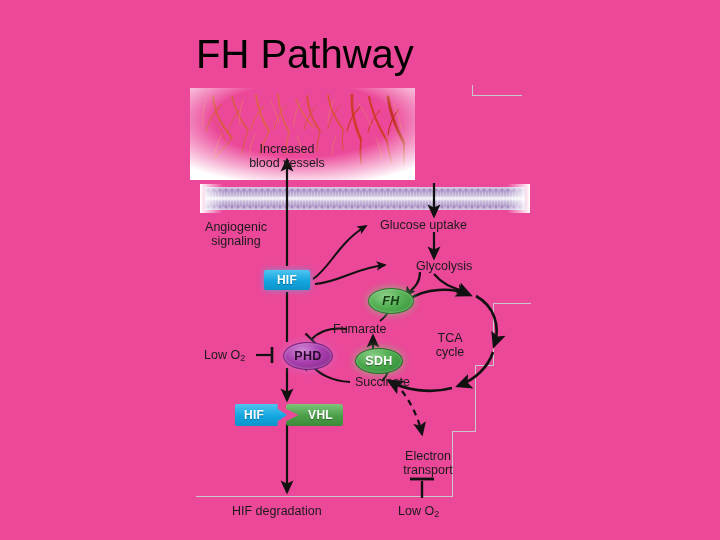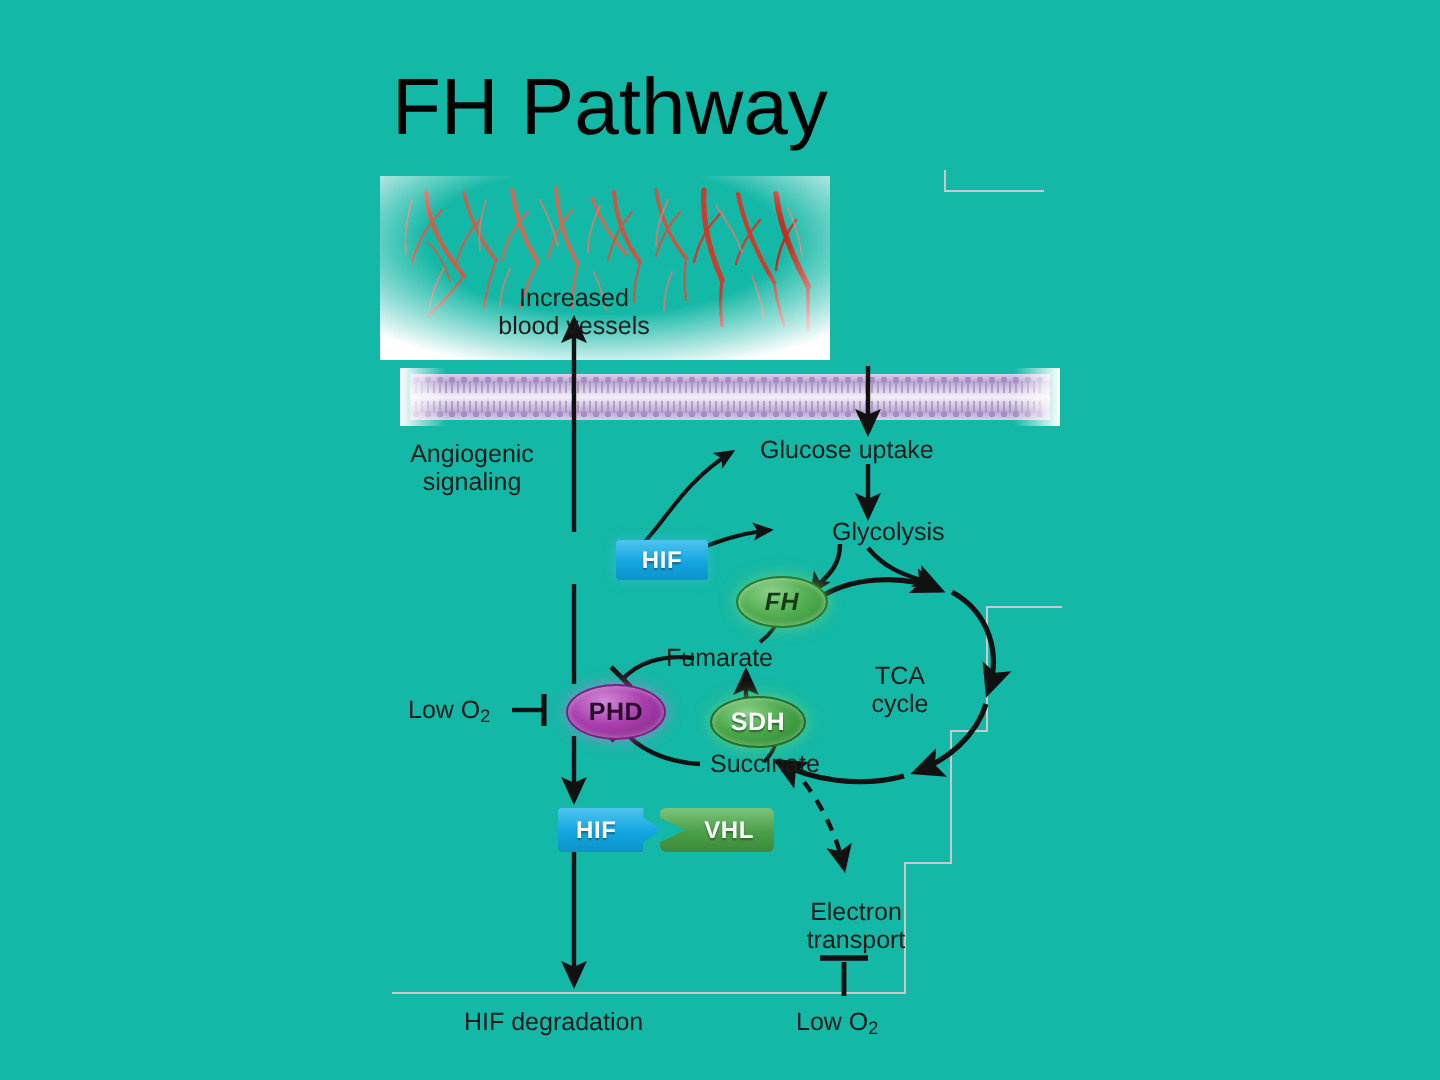--- a/index.html
+++ b/index.html
@@ -14,21 +14,21 @@
     overflow: hidden;
     font-family: "Liberation Sans", sans-serif;
     position: relative;
   }
 
   #slide {
     position: absolute;
     left: 0; top: 0;
     width: 720px;
     height: 540px;
-    background: #14b8a6;
+    background: #ec4899;
   }
 
   
   #slide-title {
     position: absolute;
     left: 196px;
     top: 30px;
     font-size: 40px;
     line-height: 48px;
     font-weight: 400;
@@ -69,21 +69,20 @@
   .chip {
     position: absolute;
     display: flex;
     align-items: center;
     justify-content: center;
     font-weight: bold;
     font-size: 12px;
     color: #ffffff;
     letter-spacing: 0.3px;
     text-shadow: 0 1px 1px rgba(0,0,0,.35);
-    margin-left: 44px;
   }
   .chip-hif {
     background: linear-gradient(180deg,#4fc4ef 0%, #13a6e0 55%, #0d93ca 100%);
     border-radius: 2px;
     box-shadow: 0 0 6px rgba(60,190,235,.65);
   }
   .chip-vhl {
     background: linear-gradient(180deg,#7dc47a 0%, #4b9e48 55%, #3c8a3a 100%);
     border-radius: 3px;
     box-shadow: 0 0 5px rgba(110,190,110,.55);

